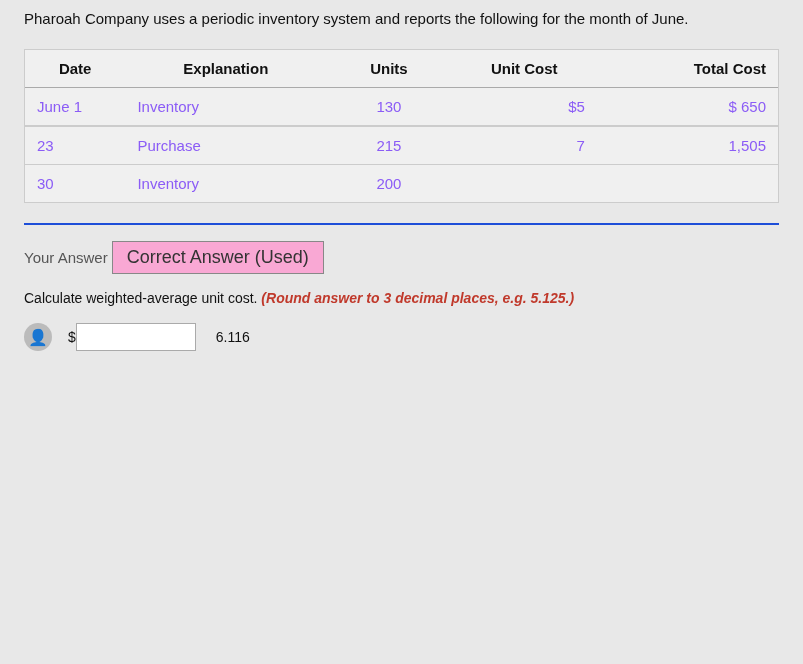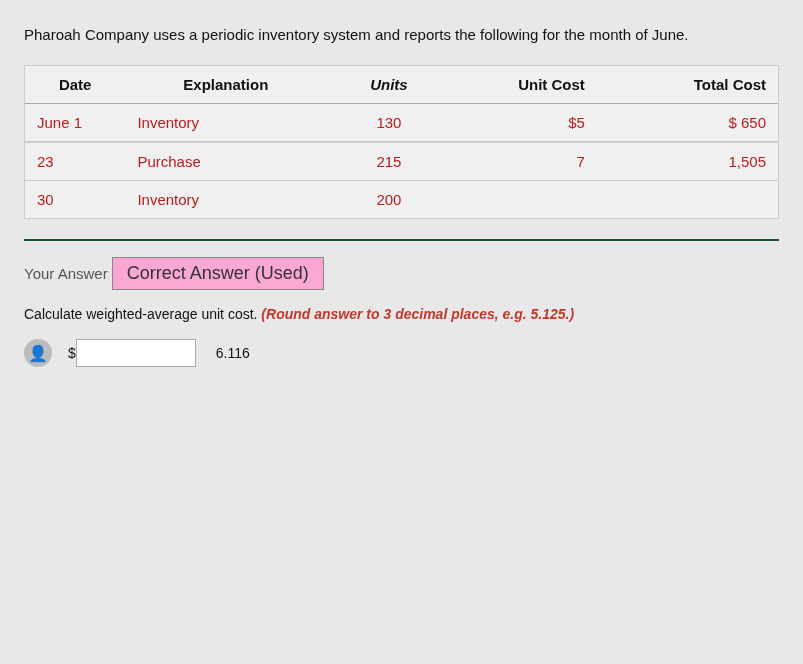--- a/index.html
+++ b/index.html
@@ -10,21 +10,21 @@
       min-height: 664px;
       display: flex;
       justify-content: center;
       align-items: flex-start;
       padding: 0;
     }
     .page {
       width: 803px;
       min-height: 664px;
       background: #e8e8e8;
-      padding: 24px 24px;
+      padding: 8px 24px;
     }
     .intro-text {
       font-size: 15px;
       color: #111;
       margin-bottom: 20px;
       line-height: 1.4;
     }
     .table-container {
       background: #f0f0f0;
       border: 1px solid #ccc;
@@ -40,40 +40,40 @@
     }
     table th {
       padding: 10px 12px;
       text-align: center;
       font-weight: bold;
       color: #111;
       font-size: 15px;
     }
     table td {
       padding: 10px 12px;
-      color: #b91c1c;
+      color: #8b5cf6;
       font-size: 15px;
     }
     .col-date { width: 80px; }
     .col-explanation { width: 160px; }
     .col-units { width: 100px; text-align: center; }
     .col-unitcost { width: 130px; text-align: right; padding-right: 30px; }
     .col-totalcost { width: 130px; text-align: right; }
-    table thead th.col-units { text-align: center; font-style: italic; }
-    table thead th.col-unitcost { text-align: right; padding-right: 30px; }
+    table thead th.col-units { text-align: center; }
+    table thead th.col-unitcost { text-align: center; padding-right: 30px; }
     table thead th.col-totalcost { text-align: right; }
     .divider-row td {
       padding: 0;
       height: 1px;
       background: #ccc;
     }
     .answer-section {
       background: #e8e8e8;
       padding: 16px 0 8px 0;
-      border-top: 2px solid #14532d;
+      border-top: 2px solid #1d4ed8;
     }
     .tabs-row {
       display: flex;
       align-items: center;
       gap: 0;
       margin-bottom: 14px;
     }
     .tab-label {
       font-size: 15px;
       color: #555;

